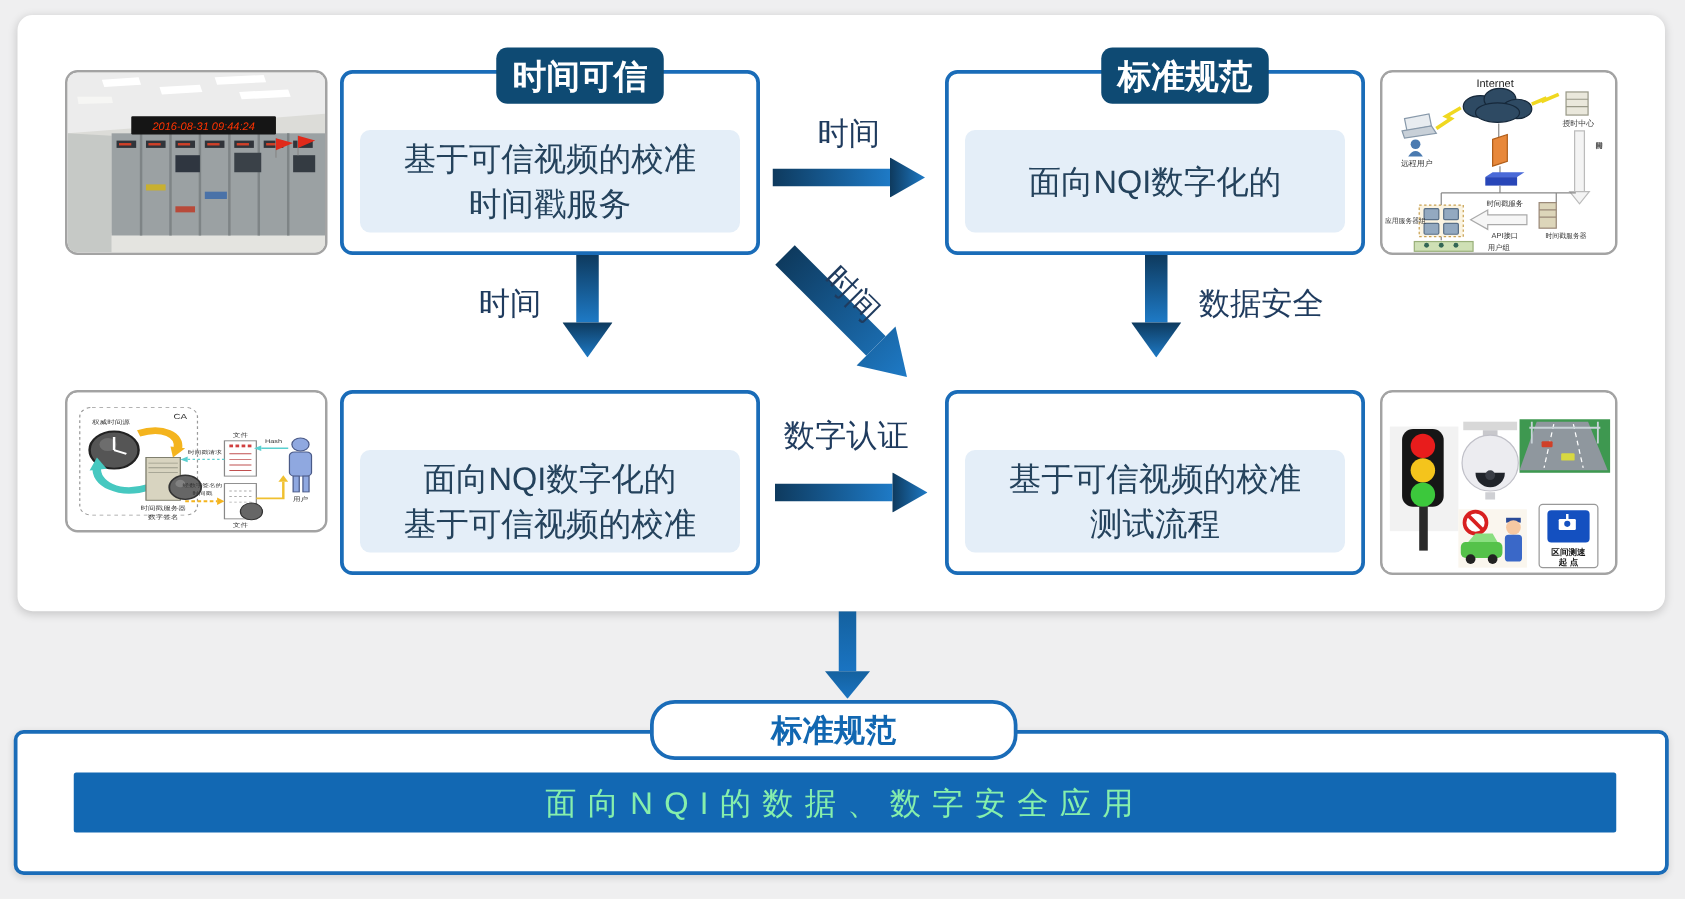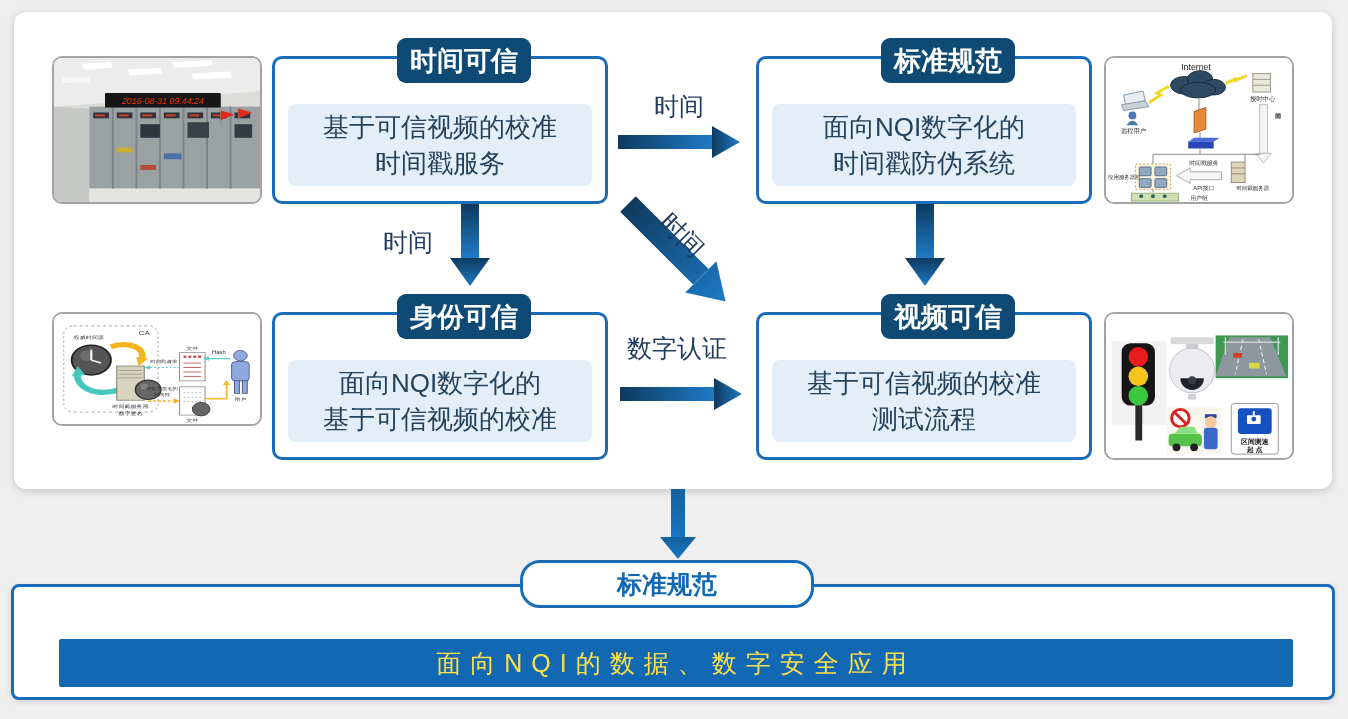--- a/index.html
+++ b/index.html
@@ -2,23 +2,23 @@
 <html><head>
 <meta charset="utf-8">
 <style>
   html,body{margin:0;padding:0;background:#efeff0;}
   .canvas{position:relative;width:1348px;height:719px;background:#efeff0;
           font-family:"Liberation Sans","DejaVu Sans",sans-serif;overflow:hidden;}
   .main-panel{position:absolute;left:14px;top:12px;width:1318px;height:477px;
           background:#ffffff;border-radius:12px;box-shadow:0 2px 8px rgba(0,0,0,.18);}
   .bottom-panel{position:absolute;left:11px;top:584px;width:1324px;height:116px;
           background:#ffffff;border:3px solid #1a6cb8;border-radius:8px;box-shadow:0 2px 6px rgba(0,0,0,.12);box-sizing:border-box;}
-  .bottom-bar{position:absolute;left:45px;top:52px;width:1234px;height:48px;background:#1268b3;
+  .bottom-bar{position:absolute;left:45px;top:31px;width:1234px;height:48px;background:#1268b3;
           border-radius:2px;display:flex;align-items:center;justify-content:center;
-          color:#fde047;font-size:25px;letter-spacing:9px;font-weight:500;}
+          color:#86efac;font-size:25px;letter-spacing:9px;font-weight:500;}
   .card{position:absolute;width:336px;height:148px;background:#ffffff;border:3px solid #1a6cb8;
           border-radius:10px;box-sizing:border-box;}
   .badge{position:absolute;left:50%;transform:translateX(-50%);top:-21px;width:134px;height:45px;
           background:#0e4a73;color:#ffffff;font-weight:bold;font-size:27px;border-radius:9px;
           display:flex;align-items:center;justify-content:center;z-index:2;margin-left:24px;}
   .inner-box{position:absolute;left:13px;right:13px;top:45px;height:82px;background:#e4eef8;
           border-radius:8px;display:flex;flex-direction:column;align-items:center;justify-content:center;
           color:#24425c;font-size:26px;line-height:36px;font-weight:500;}
   .img-card{position:absolute;background:#ffffff;border:2px solid #a3a3a3;border-radius:10px;
           box-sizing:border-box;overflow:hidden;}
@@ -94,21 +94,20 @@
     <div class="inner-box">
       <div>基于可信视频的校准</div>
       <div>时间戳服务</div>
     </div>
   </div>
 
   <div class="card" style="left:756px;top:56px;">
     <div class="badge">标准规范</div>
     <div class="inner-box">
       <div>面向NQI数字化的</div>
-      <div>时间戳防伪系统</div>
     </div>
   </div>
 
   <div class="img-card" style="left:1104px;top:56px;width:190px;height:148px;">
     <svg viewBox="0 0 190 148" preserveAspectRatio="none">
       <rect width="190" height="148" fill="#ffffff"></rect>
       <text x="92" y="12" font-size="9" fill="#222222" text-anchor="middle">Internet</text>
       <g fill="#2e4a63" stroke="#16283a" stroke-width="1">
         <ellipse cx="80" cy="28" rx="14" ry="9"></ellipse>
           <ellipse cx="96" cy="22" rx="13" ry="9"></ellipse>
@@ -235,29 +234,27 @@
       <text x="110" y="102" font-size="5.4" fill="#333333" text-anchor="middle">经数字签名的</text>
       <text x="110" y="110" font-size="5.4" fill="#333333" text-anchor="middle">时间戳</text>
       <line x1="96" y1="117" x2="122" y2="117" stroke="#f4b41e" stroke-width="2" stroke-dasharray="3,2"></line>
       <polygon points="122,113 128,117 122,121" fill="#f4b41e"></polygon>
       <path d="M154,114 H176 V96" stroke="#f0c030" stroke-width="2" fill="none"></path>
       <polygon points="172,96 180,96 176,89" fill="#f0c030"></polygon>
     </svg>
   </div>
 
   <div class="card" style="left:272px;top:312px;">
-    <div class="badge">身份可信</div>
     <div class="inner-box">
       <div>面向NQI数字化的</div>
       <div>基于可信视频的校准</div>
     </div>
   </div>
 
   <div class="card" style="left:756px;top:312px;">
-    <div class="badge">视频可信</div>
     <div class="inner-box">
       <div>基于可信视频的校准</div>
       <div>测试流程</div>
     </div>
   </div>
 
   <div class="img-card" style="left:1104px;top:312px;width:190px;height:148px;">
     <svg viewBox="0 0 190 148" preserveAspectRatio="none">
       <rect width="190" height="148" fill="#ffffff"></rect>
       <g>
@@ -342,20 +339,21 @@
           <stop offset="1" stop-color="#1e7ac6"></stop>
     </linearGradient>
       </defs>
     <g transform="translate(16,8) rotate(45)">
       <rect x="0" y="-11" width="103" height="22" fill="url(#g3)"></rect>
       <polygon points="103,-22 138,0 103,22" fill="url(#g3)"></polygon>
     </g>
   </svg>
   <div class="flow-label" style="left:676px;top:206px;transform:rotate(45deg);transform-origin:0 0;">时间</div>
 
+  <div class="flow-label" style="left:948px;top:226px;width:122px;">数据安全</div>
   <svg class="arrow-svg" style="left:905px;top:204px;" width="40" height="82">
     <defs>
         <linearGradient id="g4" x1="0" y1="0" x2="0" y2="1">
       <stop offset="0" stop-color="#0e3a5e"></stop>
           <stop offset="1" stop-color="#1e7ac6"></stop>
     </linearGradient>
       </defs>
     <rect x="11" y="0" width="18" height="54" fill="url(#g4)"></rect>
     <polygon points="0,54 40,54 20,82" fill="url(#g4)"></polygon>
   </svg>

